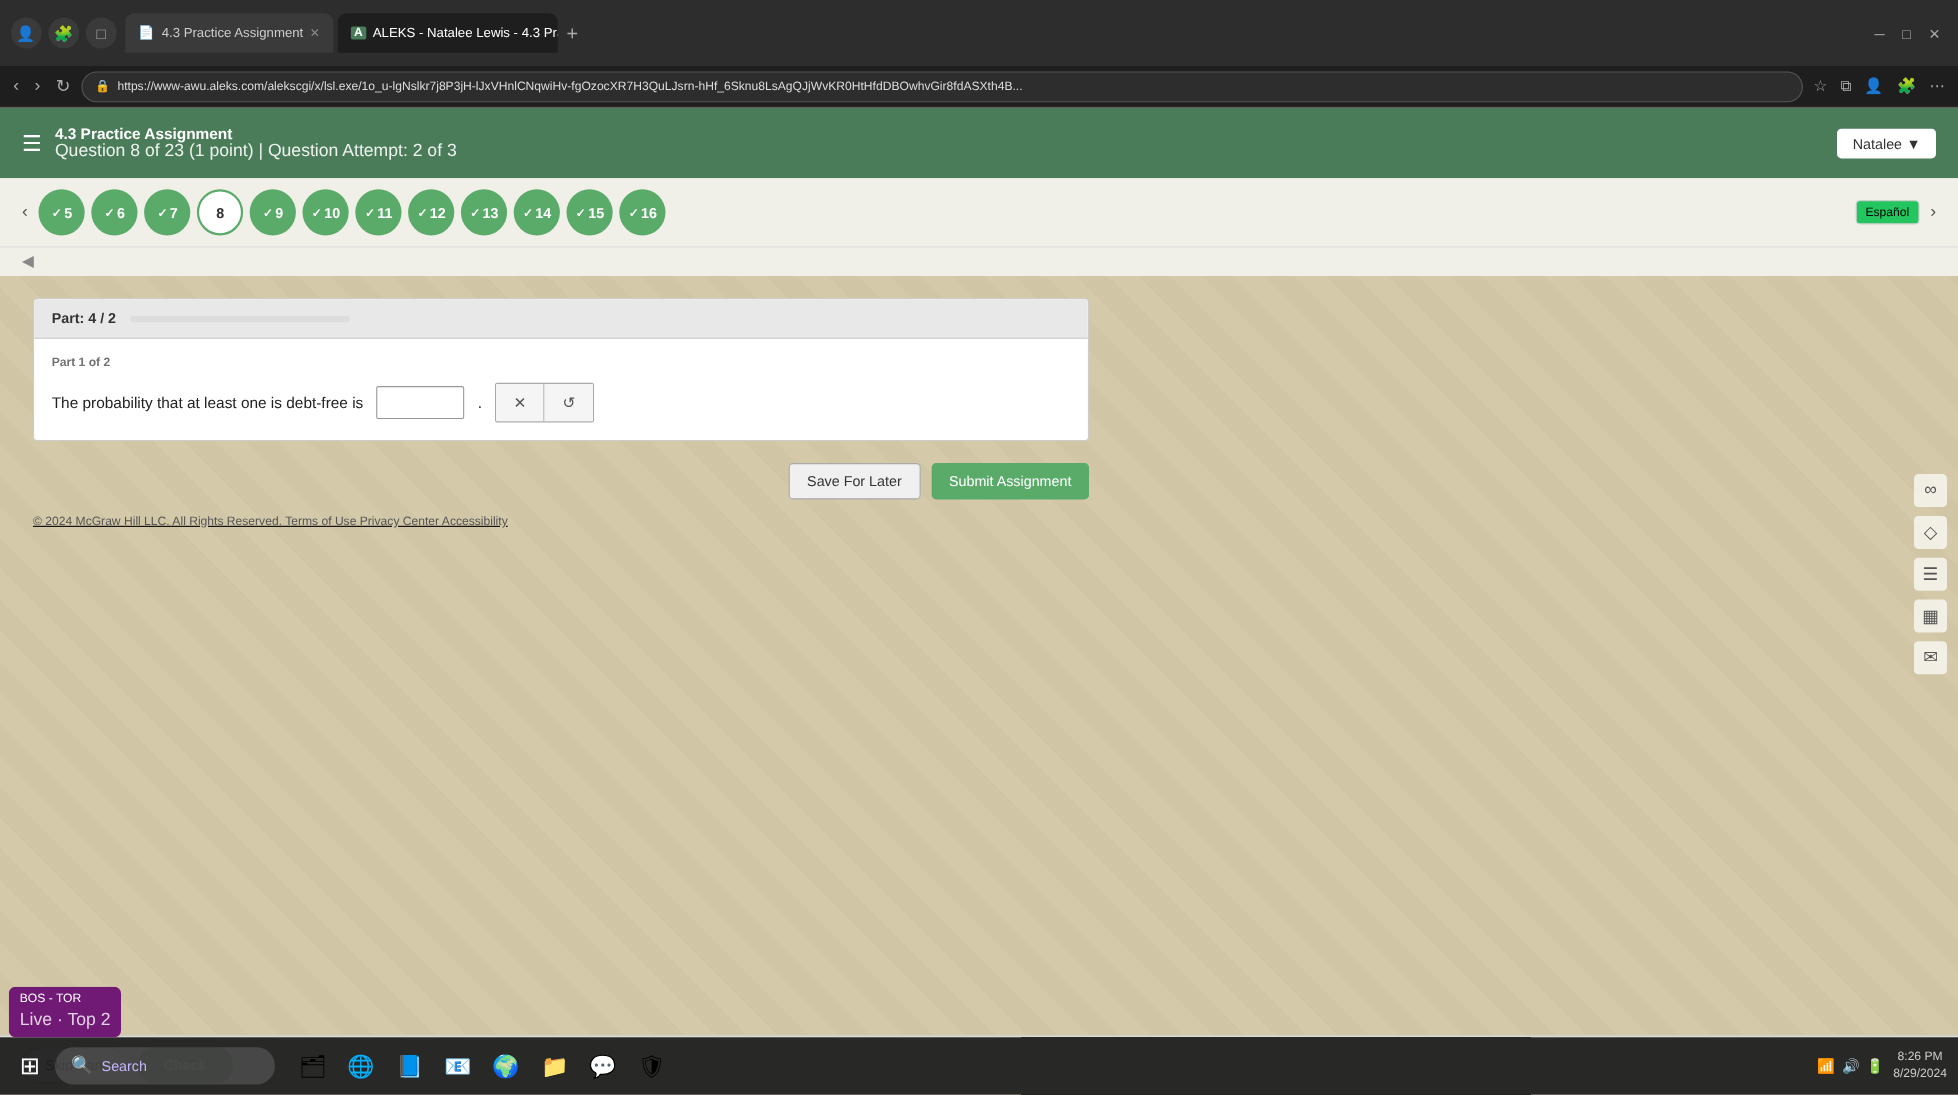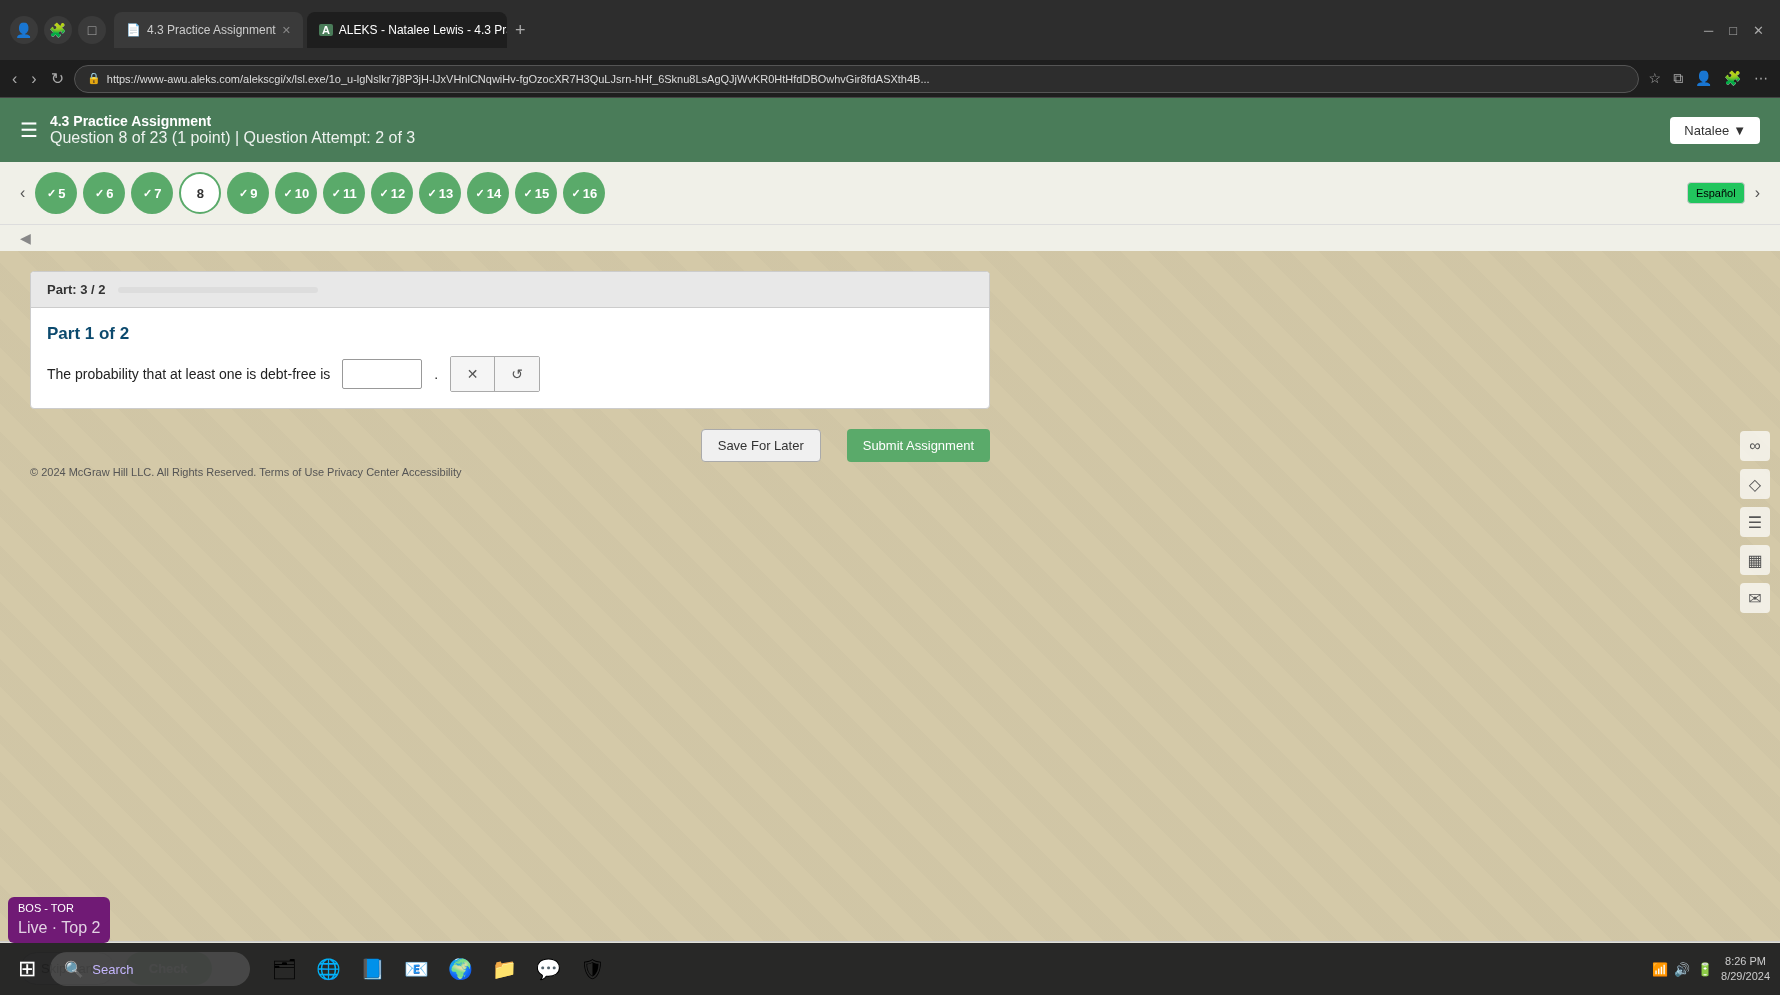--- a/index.html
+++ b/index.html
@@ -246,22 +246,22 @@
     .part-progress-fill {
       background: #5aaa6a;
       height: 100%;
       border-radius: 3px;
     }
 
     .part-body {
       padding: 16px;
     }
     .part-title {
-      font-size: 17px;
-      color: #0c4a6e;
+      font-size: 11px;
+      color: #737373;
       margin-bottom: 12px;
       font-weight: bold;
     }
     .part-question {
       font-size: 14px;
       color: #222;
       line-height: 1.6;
       margin-bottom: 16px;
     }
     .answer-row {
@@ -525,45 +525,45 @@
       <div class="right-icon">∞</div>
       <div class="right-icon">◇</div>
       <div class="right-icon">☰</div>
       <div class="right-icon">▦</div>
       <div class="right-icon">✉</div>
     </div>
 
 
     <div class="part-box">
       <div class="part-header">
-        <span class="part-header-title">Part: 3 / 2</span>
+        <span class="part-header-title">Part: 4 / 2</span>
         <div class="part-progress-bg">
           <div class="part-progress-fill" style="width: 0%;"></div>
         </div>
       </div>
       <div class="part-body">
         <div class="part-title">Part 1 of 2</div>
         <div class="answer-row">
           <span>The probability that at least one is debt-free is</span>
           <input class="answer-input" type="text" value="" style="">
           <span>.</span>
           <div class="input-actions">
             <button class="input-action-btn">✕</button>
             <button class="input-action-btn">↺</button>
           </div>
         </div>
       </div>
     </div>
 
-    <div style="display:flex;justify-content:flex-end;gap:26px;margin-top:20px;max-width:960px;">
+    <div style="display:flex;justify-content:flex-end;gap:10px;margin-top:20px;max-width:960px;">
       <button class="save-later-btn">Save For Later</button>
       <button class="submit-btn">Submit Assignment</button>
     </div>
 
-    <div style="margin-top:0;max-width:960px;">
+    <div style="margin-top:10px;max-width:960px;text-decoration:underline;">
       <span style="font-size:11px;color:#555;">© 2024 McGraw Hill LLC. All Rights Reserved.   Terms of Use   Privacy Center   Accessibility</span>
     </div>
 
   </div>
 
   <div class="bottom-bar">
     <div class="bottom-left">
       <button class="skip-btn">Skip Part</button>
       <button class="check-btn">Check</button>
     </div>

